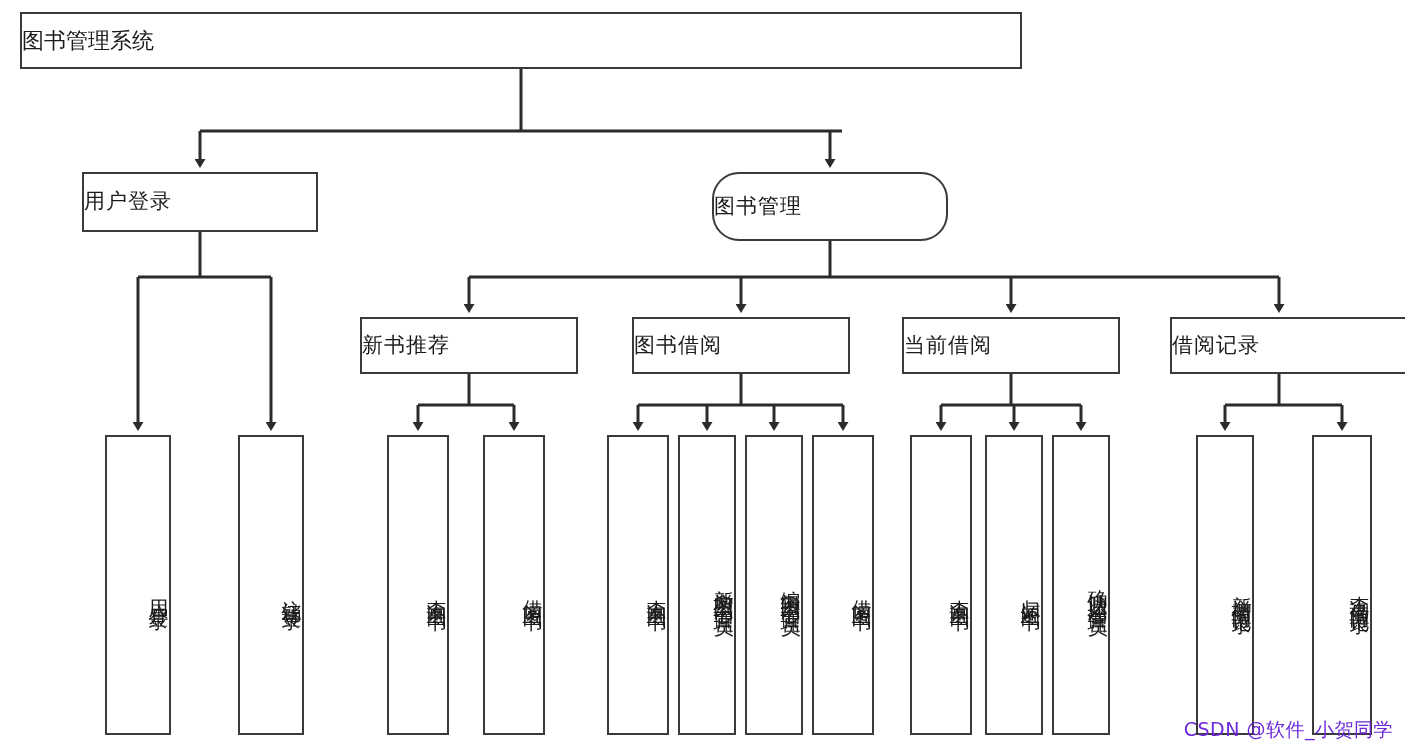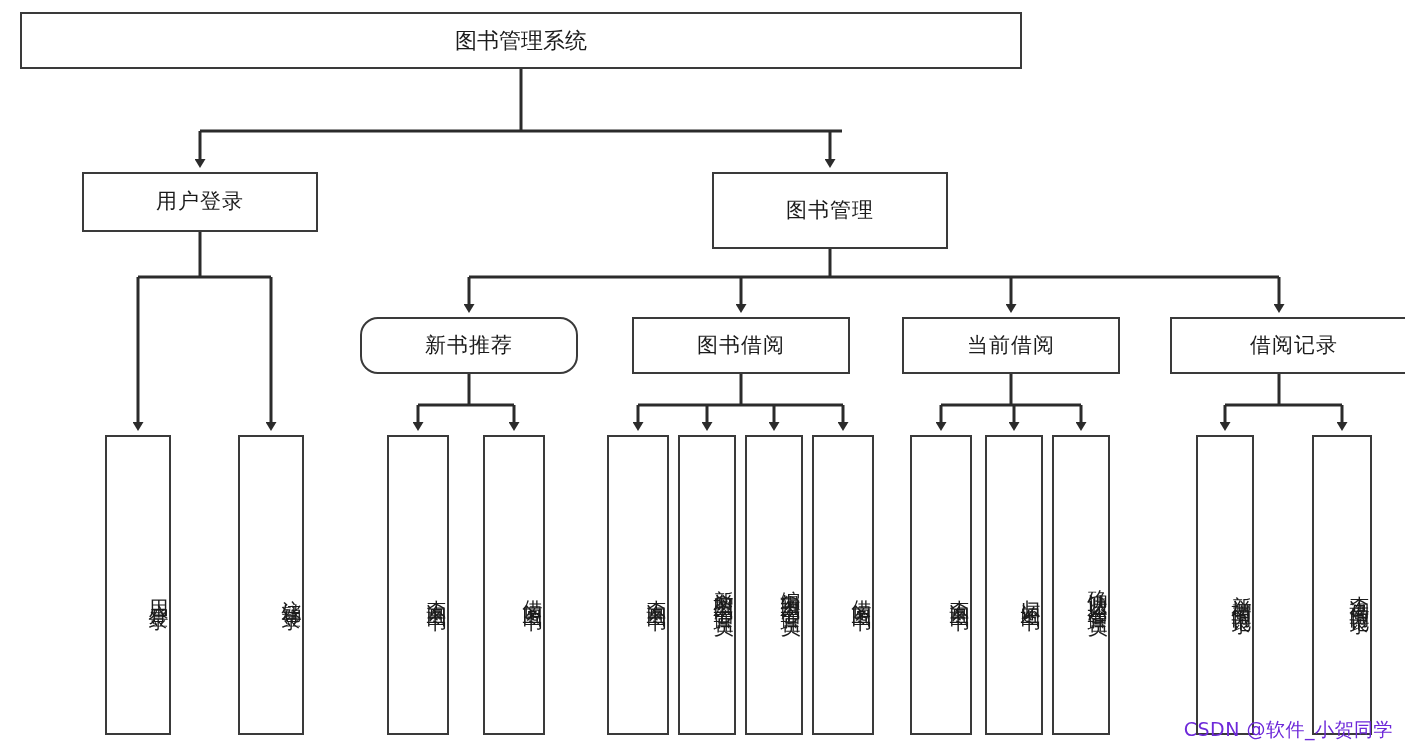--- a/index.html
+++ b/index.html
@@ -26,21 +26,21 @@
     height: 747px;
     pointer-events: none;
   }
   .node {
     position: absolute;
     box-sizing: border-box;
     background: #ffffff;
     border: 2px solid #3a3a3a;
     display: flex;
     align-items: center;
-    justify-content: center;
+    justify-content: flex-start;
     color: #1b1b1b;
     z-index: 2;
   }
   .node.h {
     font-size: 21px;
     letter-spacing: 1px;
     line-height: 1.1;
   }
   .node.root {
     font-size: 22px;
@@ -127,25 +127,25 @@
     </g>
   </svg>
 
   <div class="node root" style="left:20px; top:12px; width:1002px; height:57px;">
     <span>图书管理系统</span>
   </div>
 
   <div class="node h" style="left:82px; top:172px; width:236px; height:60px;">
     <span>用户登录</span>
   </div>
-  <div class="node h" style="left:712px; top:172px; width:236px; height:77px;">
+  <div class="node h" style="left:712px; top:172px; width:236px; height:69px;border-radius:27px;">
     <span>图书管理</span>
   </div>
 
-  <div class="node h" style="left:360px; top:317px; width:218px; height:57px;border-radius:18px;">
+  <div class="node h" style="left:360px; top:317px; width:218px; height:57px;">
     <span>新书推荐</span>
   </div>
   <div class="node h" style="left:632px; top:317px; width:218px; height:57px;">
     <span>图书借阅</span>
   </div>
   <div class="node h" style="left:902px; top:317px; width:218px; height:57px;">
     <span>当前借阅</span>
   </div>
   <div class="node h" style="left:1170px; top:317px; width:248px; height:57px;">
     <span>借阅记录</span>

